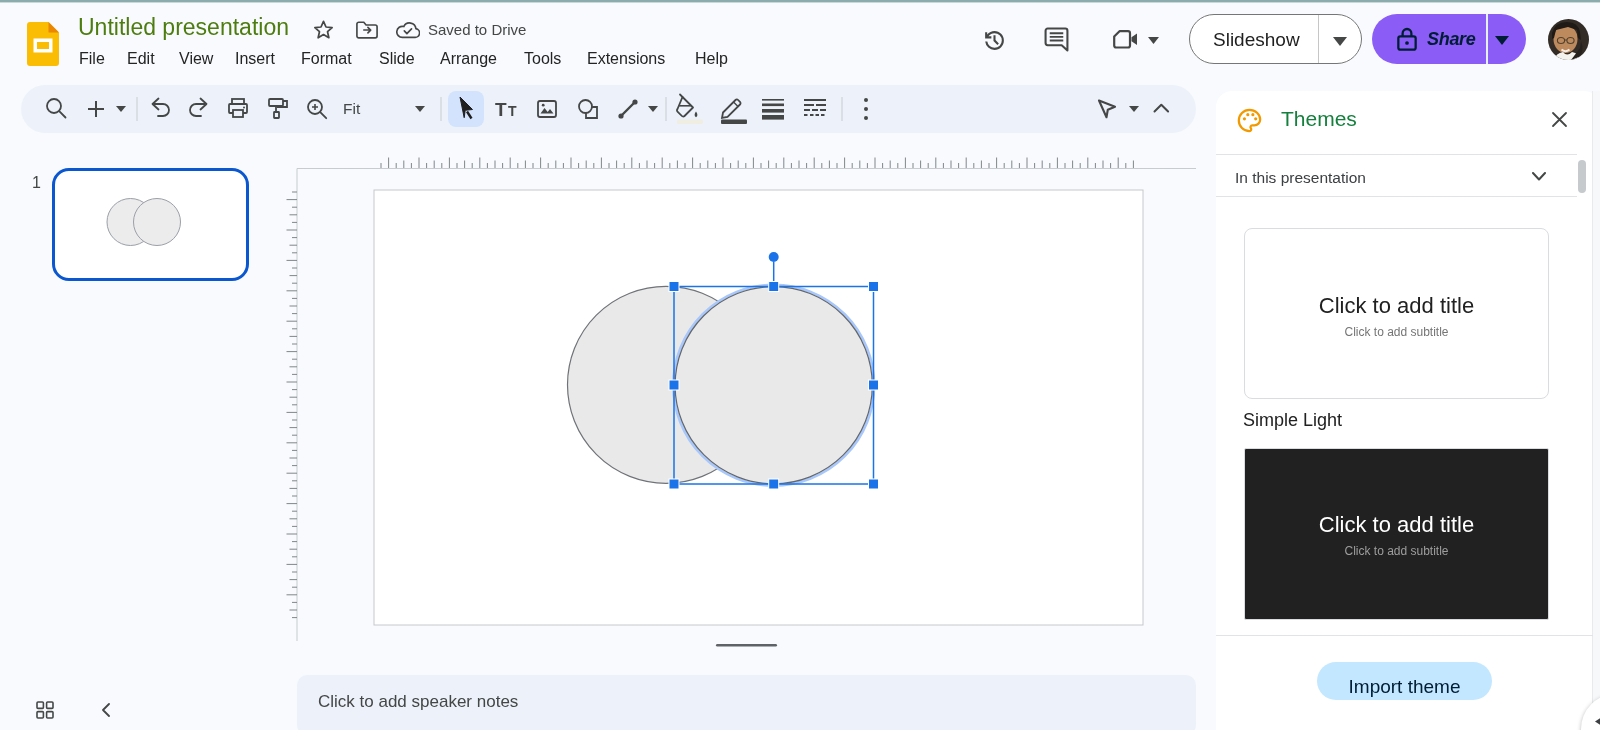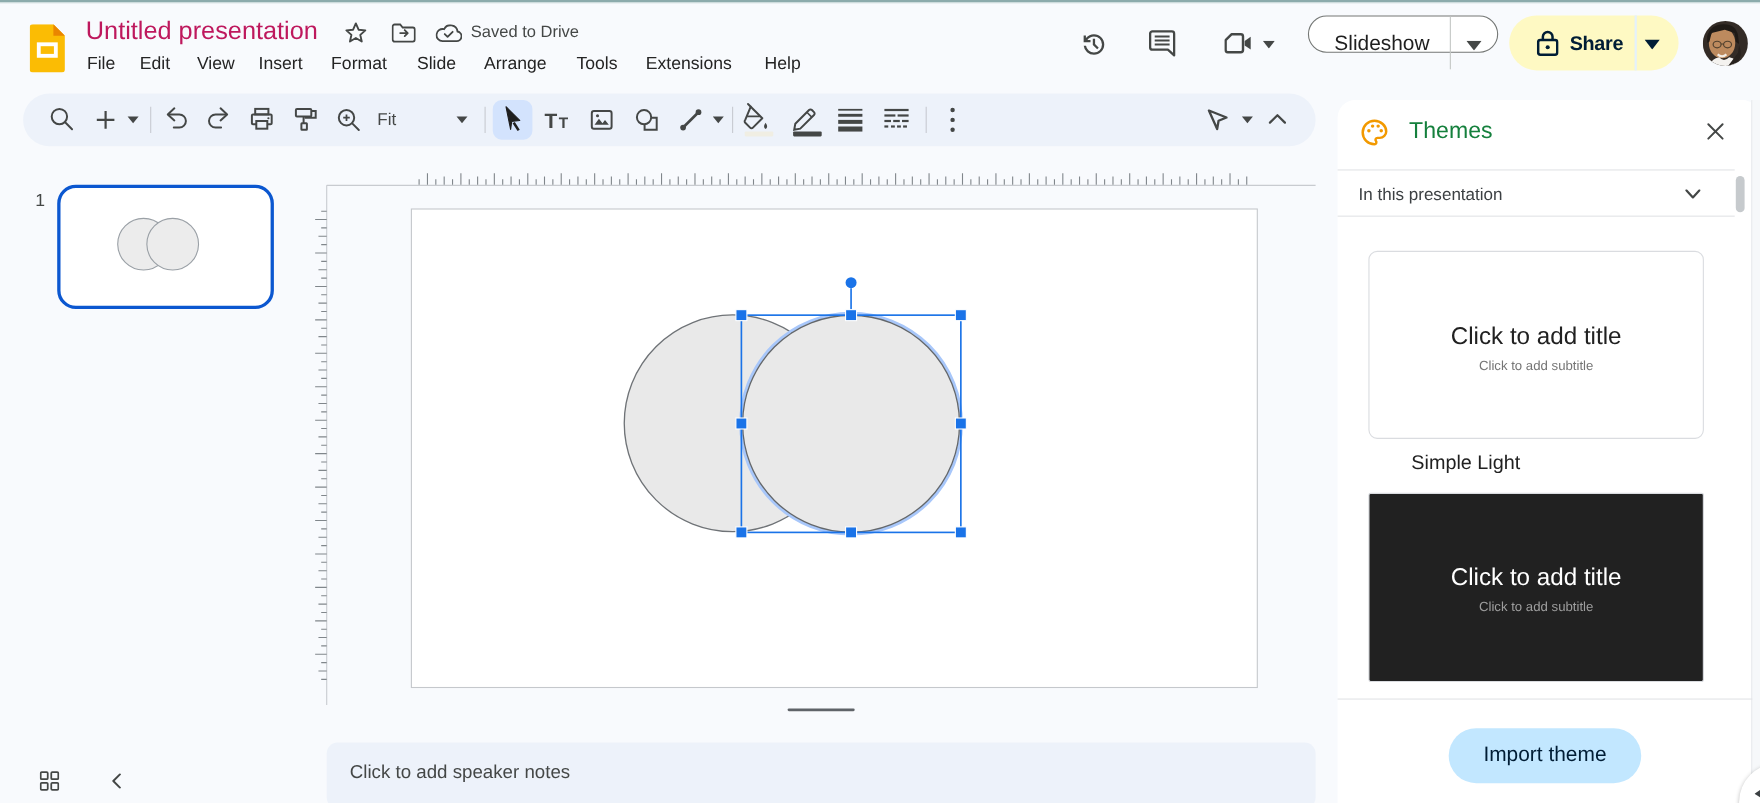--- a/index.html
+++ b/index.html
@@ -14,21 +14,21 @@
 
 <div class="abs" style="left:0;top:0;width:1600px;height:2px;background:#8cabac;"></div>
 <div class="abs" style="left:0;top:2px;width:1600px;height:1px;background:#c9d9d9;"></div>
 
 <svg class="abs" style="left:27px;top:22px;" width="32" height="44" viewBox="0 0 32 44">
   <path d="M3 0 H21.5 L32 10.5 V41 a3 3 0 0 1 -3 3 H3 a3 3 0 0 1 -3 -3 V3 a3 3 0 0 1 3 -3 Z" fill="#fbbc04"></path>
   <path d="M21.5 0 L32 10.5 H21.5 Z" fill="#ea8600"></path>
   <rect x="6.5" y="16.5" width="19" height="14" fill="#fff"></rect>
   <rect x="10" y="20" width="12" height="7" fill="#fbbc04"></rect>
 </svg>
-<div class="abs" style="left:78px;top:14px;font-size:23px;color:#be185d;text-align:center;">Untitled presentation</div>
+<div class="abs" style="left:78px;top:14px;font-size:23px;color:#4d7c0f;text-align:center;">Untitled presentation</div>
 
 <svg class="abs ic" style="left:312px;top:18px;" width="23" height="23" viewBox="0 0 24 24" fill="none" stroke="currentColor" stroke-width="1.8" stroke-linejoin="round">
   <path d="M12 3.5l2.6 5.9 6.4.6-4.8 4.3 1.4 6.3-5.6-3.3-5.6 3.3 1.4-6.3-4.8-4.3 6.4-.6z"></path>
 </svg>
 
 <svg class="abs ic" style="left:356px;top:21px;" width="22" height="19" viewBox="0 0 24 20" fill="none" stroke="currentColor" stroke-width="1.8">
   <path d="M1 3 a2 2 0 0 1 2-2 h5.5 l2.5 3 H21 a2 2 0 0 1 2 2 v10 a2 2 0 0 1 -2 2 H3 a2 2 0 0 1 -2-2 Z"></path>
   <path d="M8.5 9.5 h7 M13 6.5 l3 3 -3 3" stroke-linecap="round" stroke-linejoin="round"></path>
 </svg>
 
@@ -61,29 +61,29 @@
   <path d="M5.5 6h13M5.5 9.5h13M5.5 13h13" stroke-width="1.8"></path>
 </svg>
 <svg class="abs ic" style="left:1113px;top:30px;" width="25" height="19" viewBox="0 0 25 19" fill="none" stroke="currentColor" stroke-width="2.2">
   <path d="M1.2 6.5 L6.5 1.2 H15 a2 2 0 0 1 2 2 V15.5 a2 2 0 0 1-2 2 H3.2 a2 2 0 0 1-2-2 Z" stroke-linejoin="round"></path>
   <path d="M18.5 7.2 L24 3.5 V15 L18.5 11.3 Z" fill="currentColor" stroke="none"></path>
 </svg>
 <svg class="abs ic" style="left:1148px;top:37px;" width="11" height="7" viewBox="0 0 11 7" fill="currentColor">
     <path d="M0 0h11L5.5 7z"></path>
   </svg>
 
-<div class="abs" style="left:1189px;top:14px;width:173px;height:34px;border:1px solid #747775;border-radius:25px;background:#fff;">
+<div class="abs" style="left:1189px;top:14px;width:173px;height:50px;border:1px solid #747775;border-radius:25px;background:#fff;">
   <div class="abs" style="left:23px;top:14px;font-size:19px;color:#1f1f1f;">Slideshow</div>
   <div class="abs" style="left:128px;top:0;width:1px;height:48px;background:#c4c7c5;"></div>
   <svg class="abs" style="left:143px;top:21.5px;" width="14" height="9" viewBox="0 0 14 9" fill="#444746">
       <path d="M0 0h14L7 9z"></path>
     </svg>
 </div>
 
-<div class="abs" style="left:1372px;top:14px;width:154px;height:50px;border-radius:25px;background:#fef9c3;">
+<div class="abs" style="left:1372px;top:14px;width:154px;height:50px;border-radius:25px;background:#8b5cf6;font-style:italic;">
   <svg class="abs" style="left:25px;top:13px;" width="20" height="24" viewBox="0 0 15 18" fill="none" stroke="#001d35" stroke-width="1.7">
     <rect x="1" y="7" width="13" height="10" rx="1.5" fill="none"></rect>
     <path d="M4.2 7V4.8a3.3 3.3 0 0 1 6.6 0V7"></path>
     <circle cx="7.5" cy="12" r="1.4" fill="#001d35" stroke="none"></circle>
   </svg>
   <div class="abs" style="left:55px;top:15px;font-size:18px;color:#001d35;font-weight:bold;letter-spacing:-0.3px;">Share</div>
   <div class="abs" style="left:114px;top:0;width:1.5px;height:50px;background:#e4f1fb;"></div>
   <svg class="abs" style="left:123px;top:21.5px;" width="14" height="9" viewBox="0 0 14 9" fill="#001d35">
       <path d="M0 0h14L7 9z"></path>
     </svg>
@@ -294,25 +294,25 @@
 <svg class="abs" style="left:1532px;top:172px;" width="14" height="9" viewBox="0 0 14 9" fill="none" stroke="#444746" stroke-width="2" stroke-linecap="round" stroke-linejoin="round">
   <path d="M1 1 l6 6.5 6-6.5"></path>
 </svg>
 <div class="abs" style="left:1216px;top:196px;width:361px;height:1px;background:#e1e3e6;"></div>
 <div class="abs" style="left:1578px;top:160px;width:8px;height:33px;border-radius:4px;background:#c6cacd;"></div>
 
 <div class="abs" style="left:1244px;top:228px;width:305px;height:171px;background:#fff;border:1px solid #dadce0;border-radius:8px;">
   <div style="text-align:center;margin-top:64px;font-size:22px;color:#212121;">Click to add title</div>
   <div style="text-align:center;margin-top:6px;font-size:12px;color:#757575;">Click to add subtitle</div>
 </div>
-<div class="abs" style="left:1243px;top:410px;font-size:18px;color:#212121;margin-left:40px;">Simple Light</div>
+<div class="abs" style="left:1243px;top:410px;font-size:18px;color:#212121;">Simple Light</div>
 
 <div class="abs" style="left:1244px;top:448px;width:305px;height:172px;background:#212121;border:1px solid #dadce0;border-radius:2px;">
   <div style="text-align:center;margin-top:63px;font-size:22px;color:#fff;">Click to add title</div>
   <div style="text-align:center;margin-top:6px;font-size:12px;color:#9e9e9e;">Click to add subtitle</div>
 </div>
 <div class="abs" style="left:1216px;top:635px;width:377px;height:1px;background:#e1e3e6;"></div>
-<div class="abs" style="left:1317px;top:662px;width:175px;height:50px;border-radius:25px;background:#c2e7ff;text-align:center;line-height:50px;font-size:19px;color:#001d35;">Import theme</div>
+<div class="abs" style="left:1317px;top:662px;width:175px;height:38px;border-radius:25px;background:#c2e7ff;text-align:center;line-height:50px;font-size:19px;color:#001d35;">Import theme</div>
 
 <div class="abs" style="left:1581px;top:694px;width:70px;height:70px;border-radius:50%;background:#fff;box-shadow:0 1px 4px rgba(0,0,0,0.28);"></div>
 <svg class="abs" style="left:1595px;top:716px;" width="9" height="11" viewBox="0 0 10 12" fill="#3c4043">
     <path d="M9 0 L0 6 l9 6z"></path>
   </svg>
 
 </body></html>

